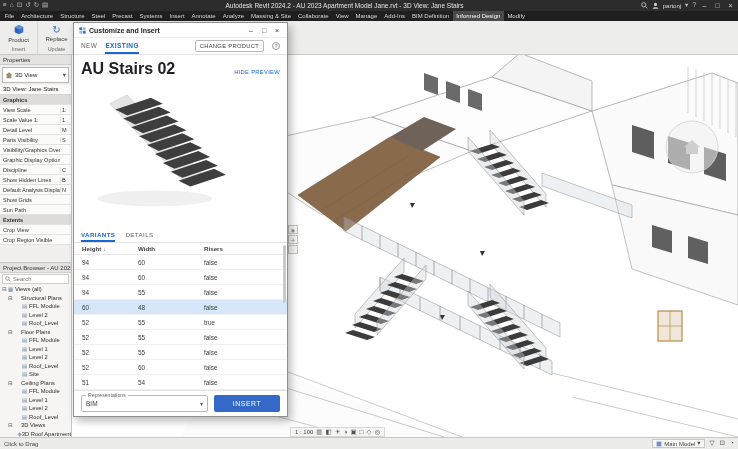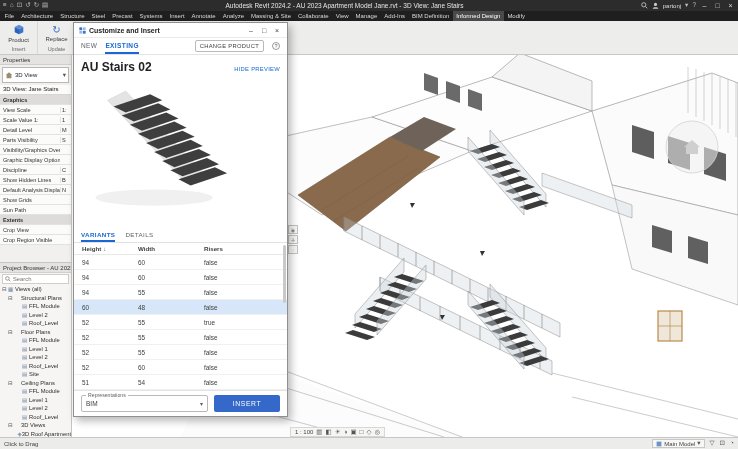--- a/index.html
+++ b/index.html
@@ -71,21 +71,21 @@
   .dtitle { height:15px; display:flex; align-items:center; gap:3px; padding:0 5px; border-bottom:1px solid #ececec; flex:none; }
   .dtext { flex:1; font-size:7px; font-weight:bold; color:#222; white-space:nowrap; overflow:hidden; }
   .dwb { width:10px; text-align:center; font-size:7px; color:#444; }
   .dtabs { height:17px; display:flex; align-items:center; gap:8px; padding:0 7px; border-bottom:1px solid #e4e4e4; flex:none; }
   .dtab { font-size:6.5px; letter-spacing:.4px; color:#5f6368; height:100%; display:flex; align-items:center; border-bottom:2px solid transparent; }
   .dtab.active { color:#1967d2; border-bottom-color:#1967d2; font-weight:bold; }
   .dspacer { flex:1; }
   .changebtn { border:1px solid #b9b9b9; border-radius:2px; font-size:5.8px; letter-spacing:.3px; color:#3c4043; padding:2px 4px; white-space:nowrap; }
   .helpdot { width:8px; height:8px; border:1px solid #9a9a9a; border-radius:50%; font-size:5.5px; color:#666; display:flex; align-items:center; justify-content:center; flex:none; }
   .prodrow { display:flex; align-items:baseline; padding:5px 7px 2px; flex:none; }
-  .prodname { flex:1; font-size:12px; font-weight:bold; color:#202124; }
+  .prodname { flex:1; font-size:16px; font-weight:bold; color:#202124; }
   .hideprev { font-size:5.8px; letter-spacing:.3px; color:#1967d2; white-space:nowrap; }
   .preview { flex:1; position:relative; overflow:hidden; }
   .subtabs { height:15px; display:flex; gap:10px; padding:0 7px; border-bottom:1px solid #e2e2e2; flex:none; }
   .tablewrap { position:relative; flex:none; }
   .vhead { height:12px; display:flex; align-items:center; font-size:6.2px; font-weight:bold; color:#3c4043; border-bottom:1px solid #e8e8e8; }
   .col1 { width:64px; padding-left:8px; display:flex; align-items:center; gap:2px; }
   .col2 { width:66px; }
   .col3 { flex:1; }
   .sorticon { font-size:6px; color:#5f6368; }
   .vrow { height:15px; display:flex; align-items:center; font-size:6.4px; color:#3c4043; border-bottom:1px solid #f0f0f0; }

